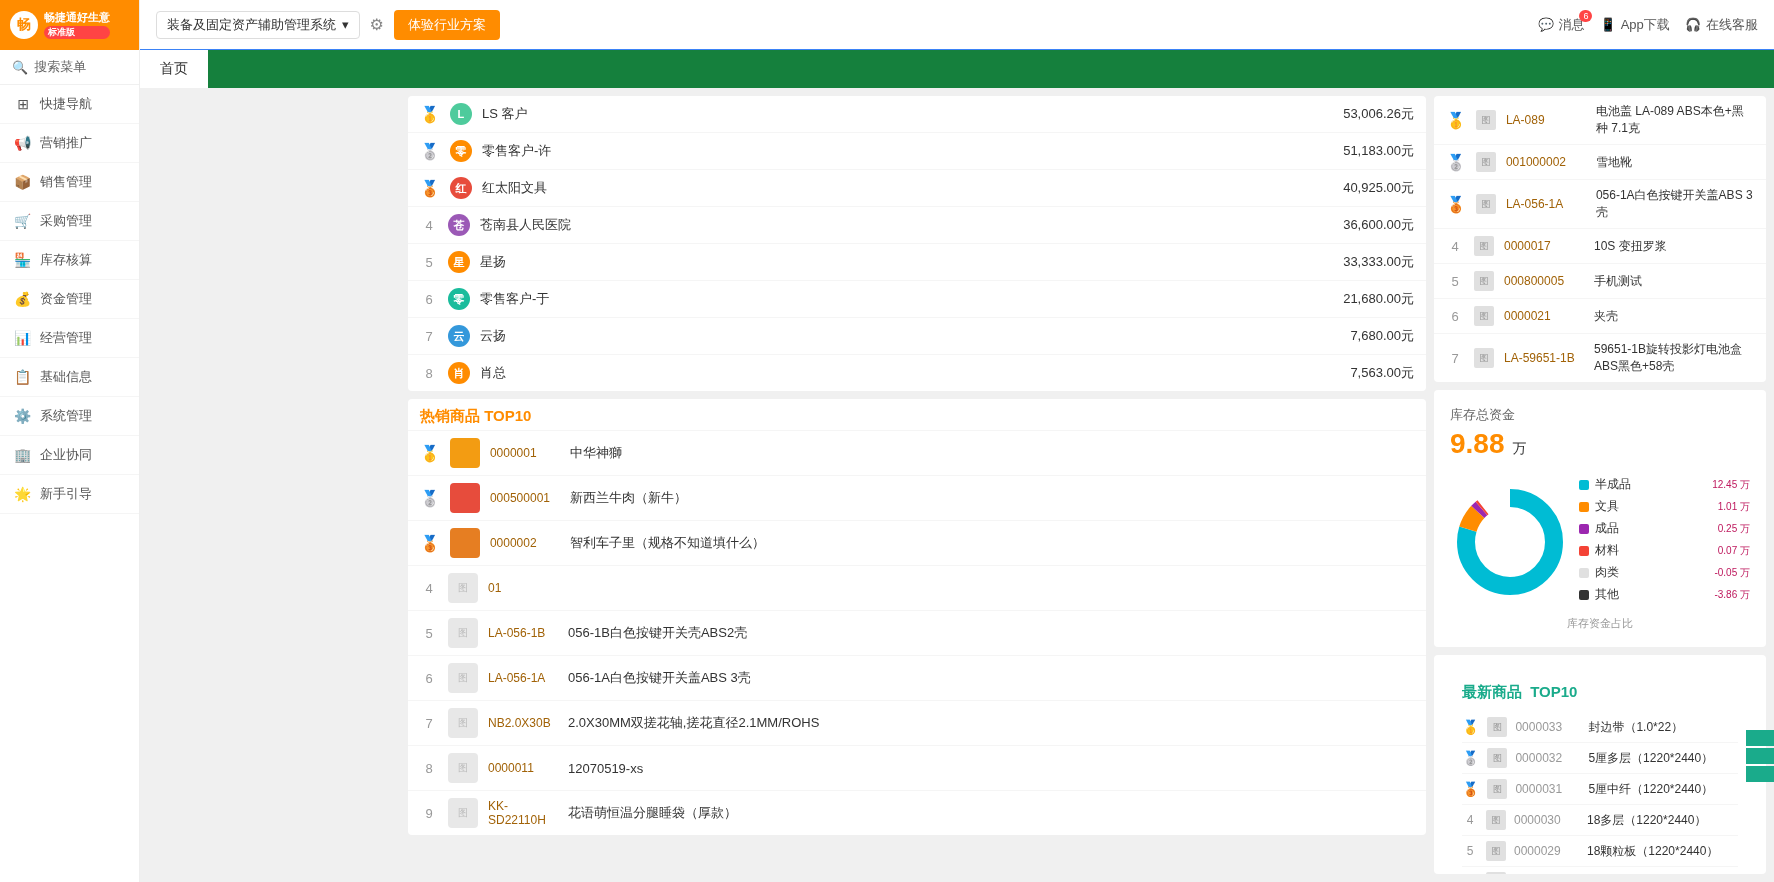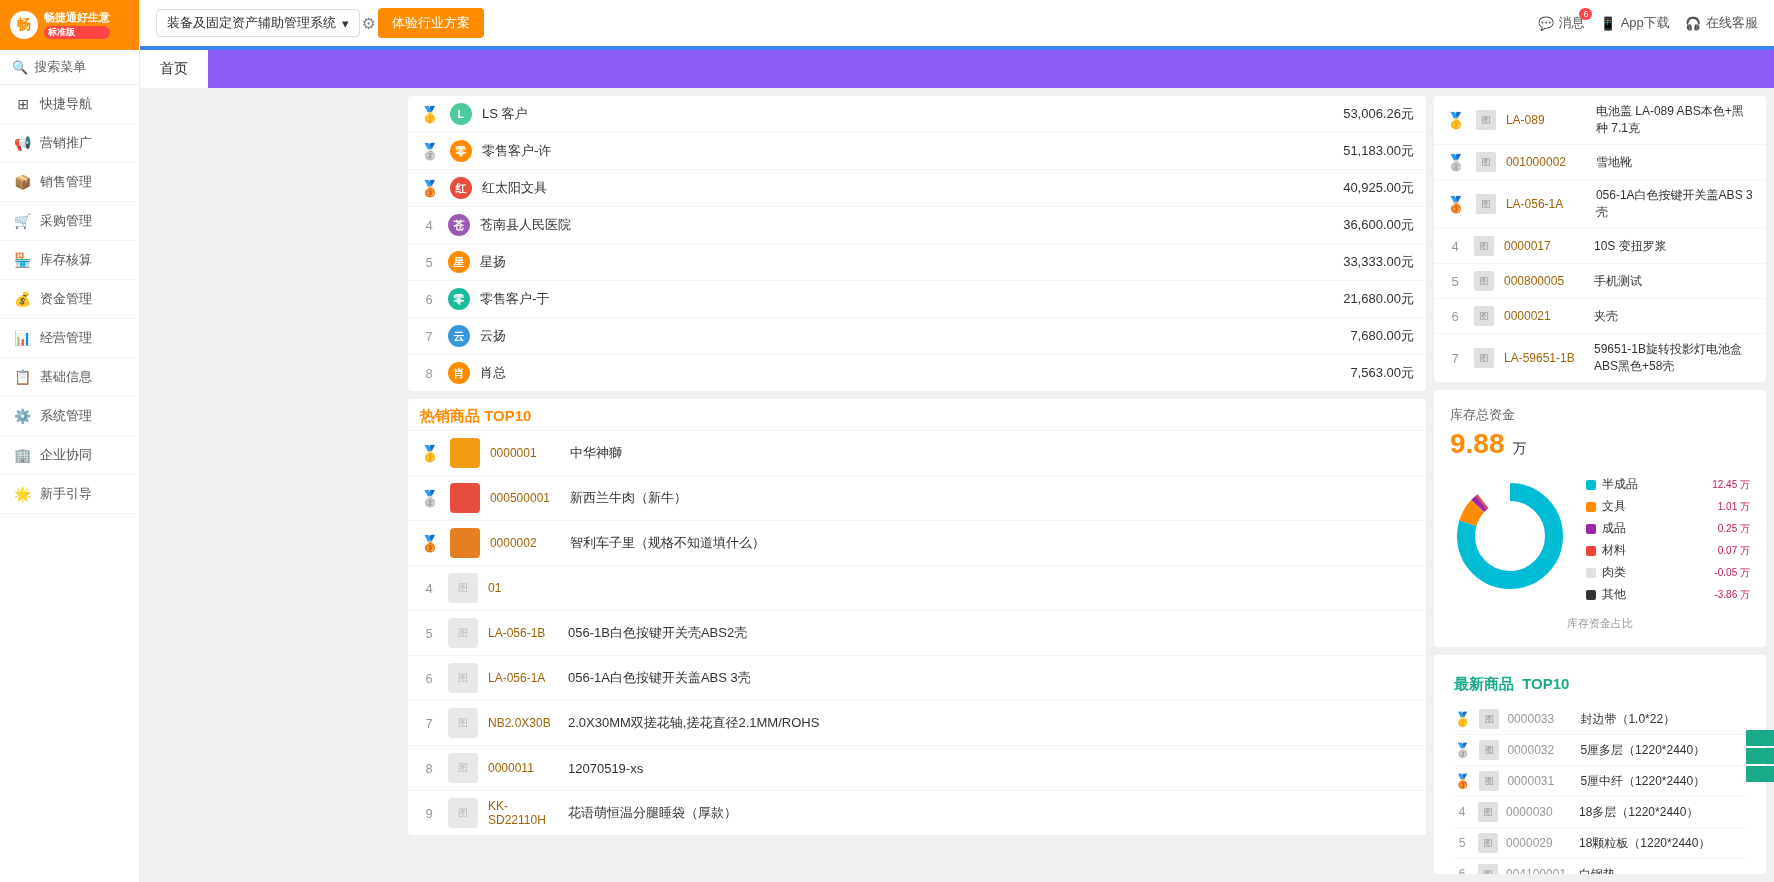--- a/index.html
+++ b/index.html
@@ -85,22 +85,22 @@
       overflow: hidden;
     }
 
     
     .topbar {
       background: #fff;
       height: 50px;
       display: flex;
       align-items: center;
       padding: 0 16px;
-      border-bottom: 4px solid #3b82f6;
-      gap: 2px;
+      border-bottom: 1px solid #3b82f6;
+      gap: 10px;
       flex-shrink: 0;
     }
     .topbar-selector {
       display: flex;
       align-items: center;
       gap: 6px;
       background: #fff;
       border: 1px solid #ddd;
       border-radius: 4px;
       padding: 4px 10px;
@@ -143,21 +143,21 @@
       font-size: 9px;
       border-radius: 8px;
       padding: 1px 4px;
       position: absolute;
       top: -6px;
       right: -8px;
     }
 
     
     .nav-tabs {
-      background: #8b5cf6;
+      background: #15803d;
       display: flex;
       flex-shrink: 0;
     }
     .nav-tab {
       padding: 10px 20px;
       color: #fff;
       cursor: pointer;
       font-size: 14px;
       font-weight: 500;
     }
@@ -262,21 +262,22 @@
     .inventory-total .big-num {
       font-size: 28px;
       font-weight: bold;
       color: #ff8c00;
     }
     .inventory-total .unit { font-size: 14px; color: #333; margin-left: 4px; }
 
     
     .chart-container {
       display: flex;
-      gap: 16px;
+      align-items: center;
+      gap: 9px;
       margin-bottom: 8px;
     }
     .donut-wrap {
       position: relative;
       width: 120px;
       height: 120px;
       flex-shrink: 0;
     }
     .legend-list { flex: 1; }
     .legend-item {
@@ -299,21 +300,21 @@
       font-size: 11px;
       color: #999;
       text-align: center;
       margin-top: 4px;
     }
 
     
     .latest-card {
       background: #fff;
       border-radius: 4px;
-      padding: 20px;
+      padding: 28px;
       flex: 1;
     }
     .latest-header {
       font-size: 15px;
       font-weight: bold;
       color: #333;
       margin-bottom: 10px;
     }
     .latest-header span { color: #1aab8b; font-size: 15px; }
     .latest-item {

